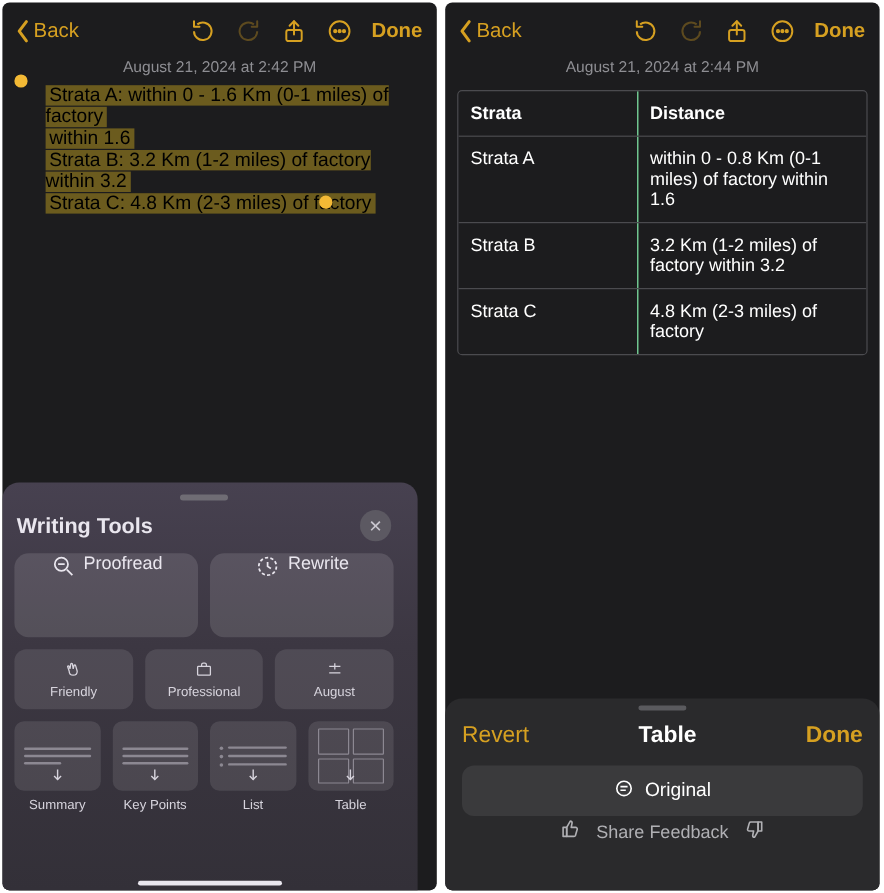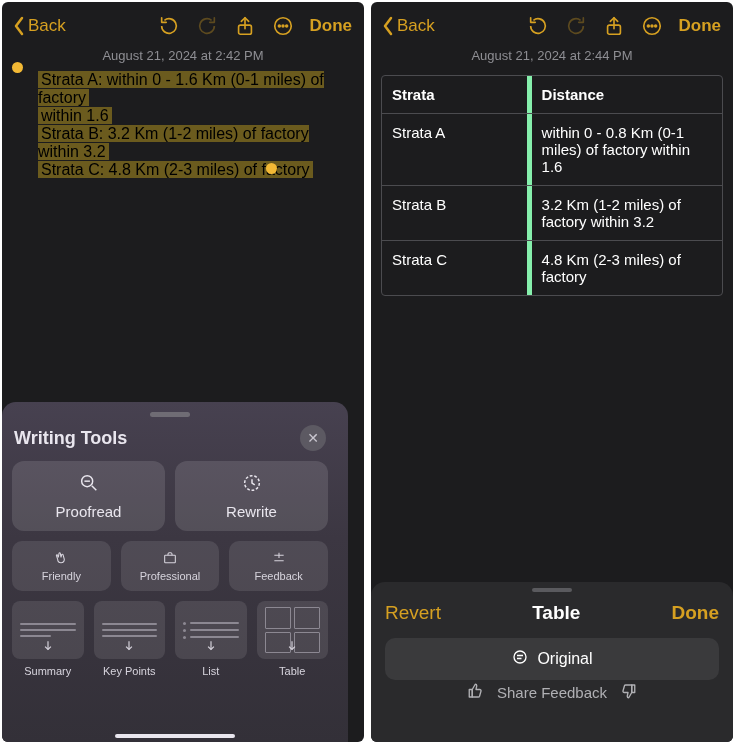--- a/index.html
+++ b/index.html
@@ -68,22 +68,22 @@
   }
   .sheet-title { font-size: 18px; font-weight: 600; }
   .close-btn {
     width: 26px; height: 26px; border-radius: 50%;
     background: #5c5962; display: flex; align-items: center; justify-content: center;
     color: #c9c6cf; font-size: 14px;
   }
   .row { display: flex; gap: 10px; margin-bottom: 10px; }
   .big-btn {
     flex: 1; height: 70px; background: rgba(255,255,255,0.12);
-    border-radius: 12px; display: flex; flex-direction: column;
-    align-items: center; justify-content: center; gap: 6px;
+    border-radius: 12px; display: flex; flex-direction: row;
+    justify-content: center; gap: 6px;
     color: #e9e6ee; font-size: 15px;
   }
   .small-btn {
     flex: 1; height: 50px; background: rgba(255,255,255,0.10);
     border-radius: 10px; display: flex; flex-direction: column;
     align-items: center; justify-content: center; gap: 2px;
     color: #d7d4dd; font-size: 11px;
   }
   .thumb-row { display: flex; gap: 10px; }
   .thumb {
@@ -115,21 +115,21 @@
   
   .tbl {
     margin: 4px 10px 0 10px;
     border: 1px solid #4b4b4f; border-radius: 4px;
     overflow: hidden; color:#fff; font-size:15px;
   }
   .tr { display:flex; border-top:1px solid #4b4b4f; }
   .tr:first-child { border-top:none; }
   .th, .td { padding: 10px 10px; }
   .th { font-weight:600; }
-  .c1 { width: 44%; border-right:5px solid #86efac; }
+  .c1 { width: 44%; border-right:1px solid #86efac; }
   .c2 { width: 56%; }
 
   
   .panel {
     position:absolute; left:0; right:0; bottom:0; height:160px;
     background:#2a2a2c; color:#fff;
     border-top-left-radius: 14px; border-top-right-radius: 14px;
     padding: 6px 14px 0 14px;
   }
   .panel .grabber2 {
@@ -260,21 +260,21 @@
         <span>Professional</span>
       </div>
       <div class="small-btn">
         <span>
           <svg width="16" height="16" viewBox="0 0 24 24" fill="none" stroke="#d7d4dd" stroke-width="1.6">
               <line x1="5" y1="8" x2="19" y2="8"></line>
               <line x1="12" y1="4" x2="12" y2="12"></line>
               <line x1="5" y1="16" x2="19" y2="16"></line>
             </svg>
         </span>
-        <span>Feedback</span>
+        <span>August</span>
       </div>
     </div>
     <div class="thumb-row">
       <div class="thumb">
         <div class="thumb-box">
           <div class="ln"></div>
             <div class="ln"></div>
             <div class="ln short"></div>
           <svg class="thumb-arrow" viewBox="0 0 24 24" fill="none" stroke="#d7d4dd" stroke-width="2">
               <line x1="12" y1="4" x2="12" y2="18"></line>

